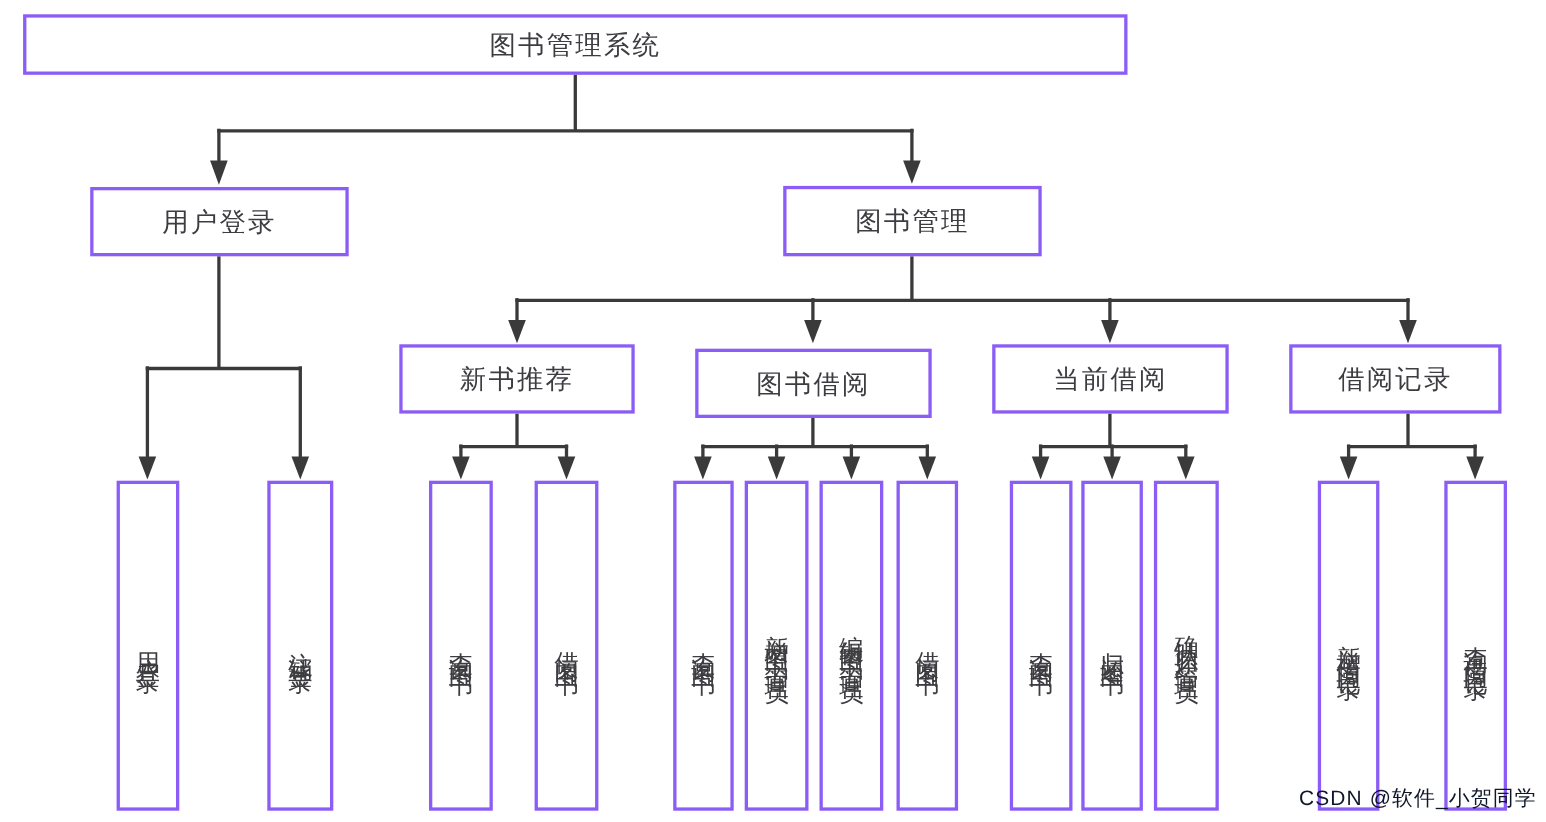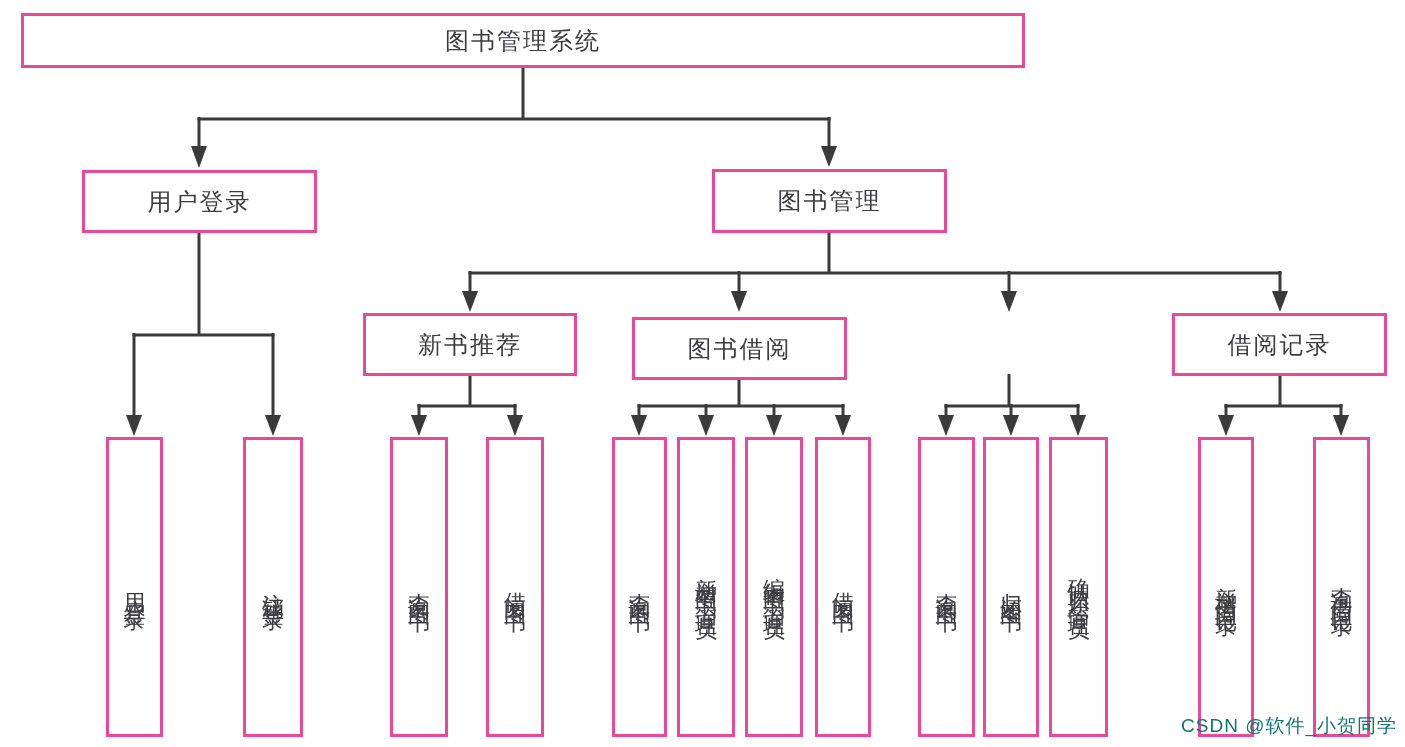--- a/index.html
+++ b/index.html
@@ -10,61 +10,61 @@
     background:#ffffff;
     overflow:hidden;
   }
   #connectors {
     position:absolute; left:0; top:0; z-index:1;
   }
   .node {
     position:absolute;
     box-sizing:border-box;
     background:#ffffff;
-    border:3px solid #ec4899;
+    border:3px solid #8b5cf6;
     display:flex;
     align-items:center;
     justify-content:center;
     color:#3c3c41;
     z-index:2;
   }
   .h-label { font-size:24px; letter-spacing:2px; white-space:nowrap; }
   .v-label {
     writing-mode:vertical-rl;
     font-size:22px;
     letter-spacing:6px;
     white-space:nowrap;
   }
   
   .n-root { left:21px;   top:13px;  width:1004px; height:55px; }
   .n-l2-0 { left:82px;   top:170px; width:235px;  height:63px; }
   .n-l2-1 { left:712px;  top:169px; width:235px;  height:64px;font-family:Liberation Serif, serif; }
   .n-l3-0 { left:363px;  top:313px; width:214px;  height:63px; }
   .n-l3-1 { left:632px;  top:317px; width:215px;  height:63px; }
   .n-l3-2 { left:902px;  top:313px; width:215px;  height:63px; }
-  .n-l3-3 { left:1172px; top:313px; width:215px;  height:63px; }
+  .n-l3-3 { left:1172px; top:313px; width:193px;  height:63px; }
   .lf    { top:437px; height:300px; }
   .lf0  { left:106px;  width:57px; }
   .lf1  { left:243px;  width:60px; }
   .lf2  { left:390px;  width:58px; }
   .lf3  { left:486px;  width:58px; }
   .lf4  { left:612px;  width:55px; }
   .lf5  { left:677px;  width:58px; }
   .lf6  { left:745px;  width:58px; }
   .lf7  { left:815px;  width:56px; }
   .lf8  { left:918px;  width:57px; }
   .lf9  { left:983px;  width:56px; }
   .lf10 { left:1049px; width:59px; }
   .lf11 { left:1198px; width:56px; }
   .lf12 { left:1313px; width:57px; }
   #watermark {
     position:absolute;
     right:8px; bottom:8px;
     font-size:19px;
-    color:#0f766e;
+    color:#0f172a;
     letter-spacing:1px;
     z-index:5;
     pointer-events:none;
     white-space:nowrap;
   }
 </style>
 </head>
 <body>
 
 <div id="canvas">
@@ -145,20 +145,23 @@
   <div class="node n-l2-1">
     <span class="h-label">图书管理</span>
   </div>
 
   <div class="node n-l3-0">
     <span class="h-label">新书推荐</span>
   </div>
   <div class="node n-l3-1">
     <span class="h-label">图书借阅</span>
   </div>
+  <div class="node n-l3-2">
+    <span class="h-label">当前借阅</span>
+  </div>
   <div class="node n-l3-3">
     <span class="h-label">借阅记录</span>
   </div>
 
   <div class="node lf lf0">
     <span class="v-label">用户登录</span>
   </div>
   <div class="node lf lf1">
     <span class="v-label">注销登录</span>
   </div>

